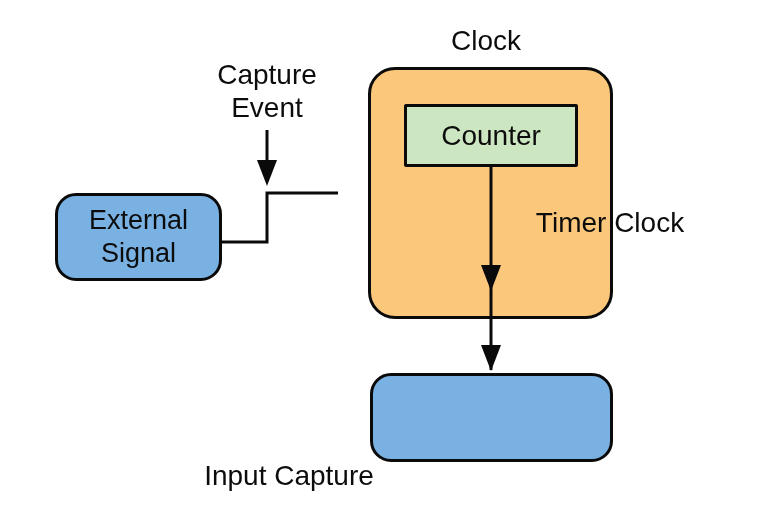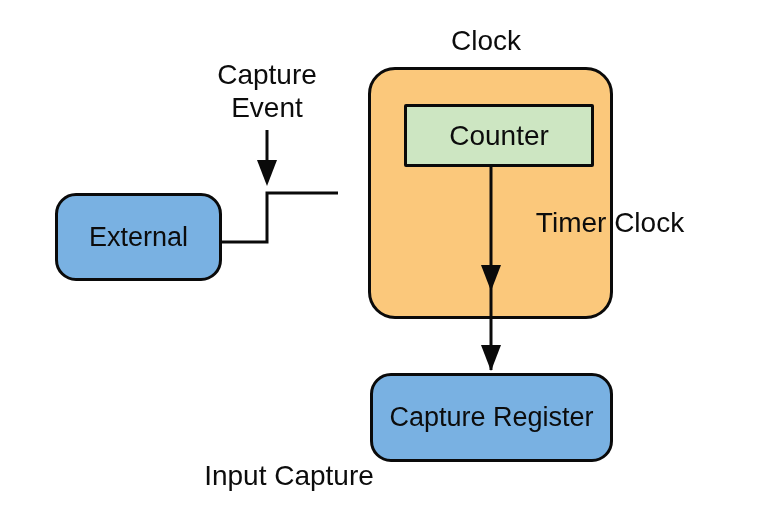--- a/index.html
+++ b/index.html
@@ -12,21 +12,21 @@
     position:absolute;box-sizing:border-box;
     border:3px solid var(--stroke,#0a0a0a);
     display:flex;flex-direction:column;align-items:center;justify-content:center;
     text-align:center;
   }
   .timer-block{
     left:368px;top:67px;width:245px;height:252px;border-radius:27px;
     background:var(--timer-fill,#fbc87b);
   }
   .counter-box{
-    left:404px;top:104px;width:190px;height:63px;border-radius:2px;
+    left:404px;top:104px;width:174px;height:63px;border-radius:2px;
     background:var(--counter-fill,#cde6c2);font-size:28px;
   }
   .external-box{
     left:55px;top:193px;width:167px;height:88px;border-radius:21px;
     background:var(--signal-fill,#79b1e2);font-size:27px;line-height:33px;
   }
   .ccr-box{
     left:370px;top:373px;width:243px;height:89px;border-radius:21px;
     background:var(--register-fill,#79b1e2);font-size:27px;line-height:31px;
   }
@@ -48,24 +48,24 @@
 <div class="canvas">
 
   <div class="node timer-block"></div>
 
   <div class="node counter-box">
     <span>Counter</span>
   </div>
 
   <div class="node external-box">
     <span>External</span>
+    <span>Signal</span>
   </div>
 
   <div class="node ccr-box">
-    <span>Capture Register</span>
   </div>
 
   <svg class="edges" viewBox="0 0 768 512">
 
     <polyline class="edge" points="220,242 267,242 267,193 338,193"></polyline>
 
     <line class="edge" x1="267" y1="130" x2="267" y2="164"></line>
     <polygon class="arrowhead" points="267,186 257,160 277,160"></polygon>
 
     <line class="edge" x1="491" y1="167" x2="491" y2="370"></line>

